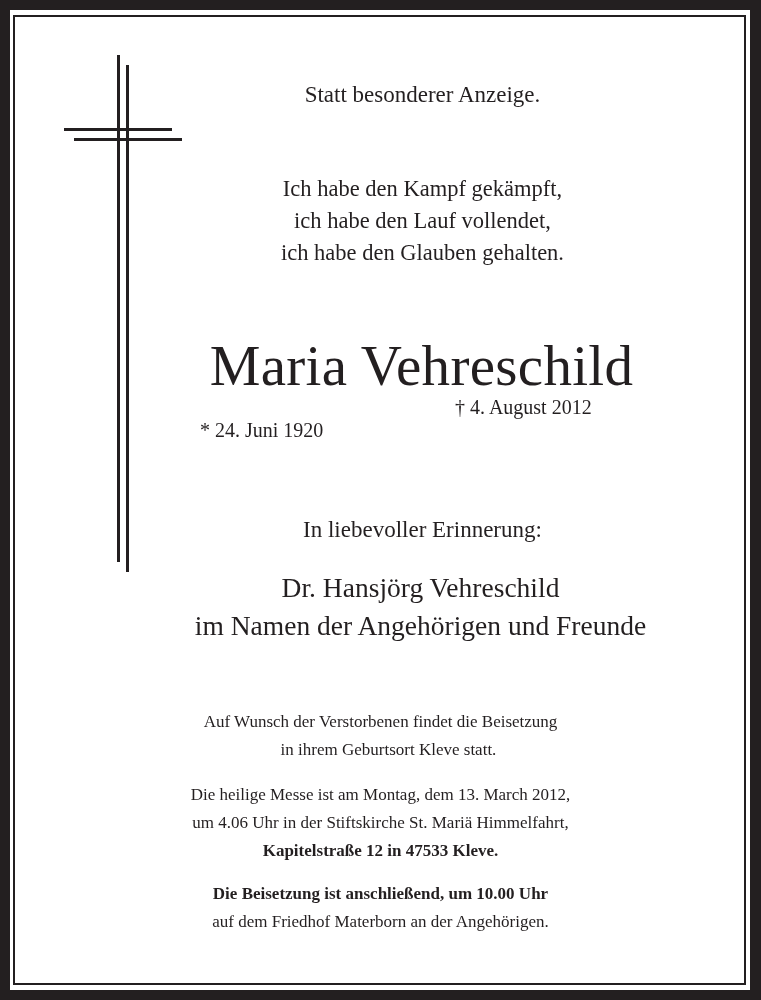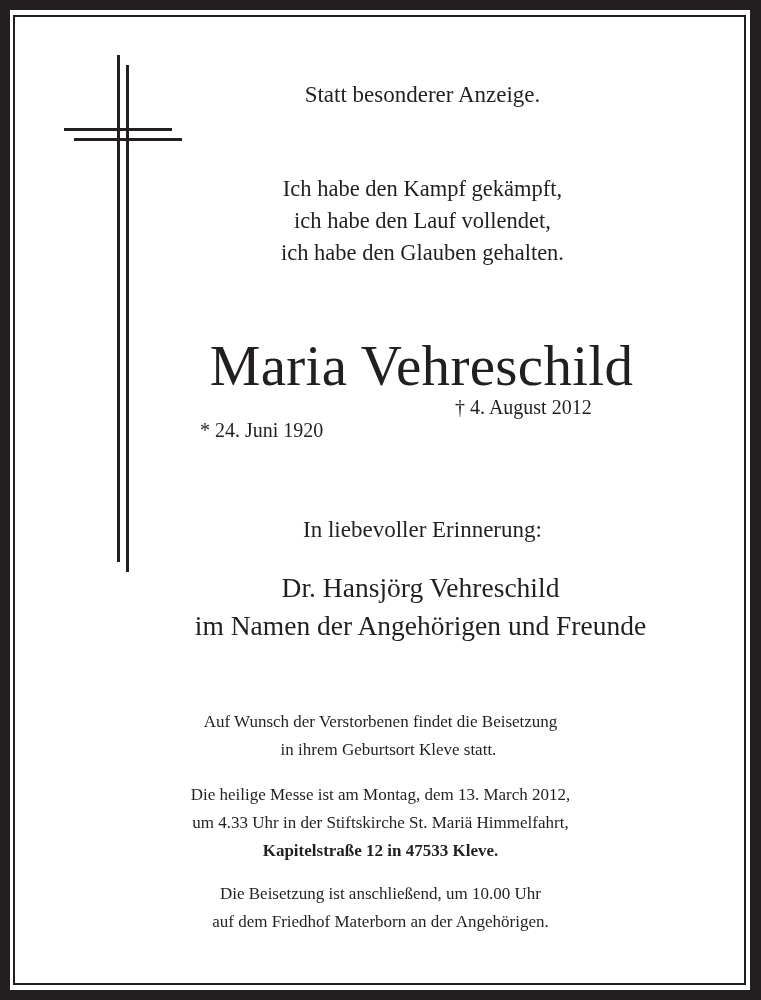--- a/index.html
+++ b/index.html
@@ -77,17 +77,17 @@
 
 <div class="line remember" style="top:517px; left:42px;">In liebevoller Erinnerung:</div>
 
 <div class="line mourner" style="top:572px; left:40px;">Dr. Hansjörg Vehreschild</div>
 <div class="line mourner" style="top:610px; left:40px;">im Namen der Angehörigen und Freunde</div>
 
 <div class="line body-text" style="top:712px; left:0px;">Auf Wunsch der Verstorbenen findet die Beisetzung</div>
 <div class="line body-text" style="top:740px; left:8px;">in ihrem Geburtsort Kleve statt.</div>
 
 <div class="line body-text" style="top:785px; left:0px;">Die heilige Messe ist am Montag, dem 13. March 2012,</div>
-<div class="line body-text" style="top:813px; left:0px;">um 4.33 Uhr in der Stiftskirche St. Mariä Himmelfahrt,</div>
+<div class="line body-text" style="top:813px; left:0px;">um 4.06 Uhr in der Stiftskirche St. Mariä Himmelfahrt,</div>
 <div class="line body-text" style="top:841px; left:0px;font-weight:bold;">Kapitelstraße 12 in 47533 Kleve.</div>
 
-<div class="line body-text" style="top:884px; left:0px;">Die Beisetzung ist anschließend, um 10.00 Uhr</div>
+<div class="line body-text" style="top:884px; left:0px;font-weight:bold;">Die Beisetzung ist anschließend, um 10.00 Uhr</div>
 <div class="line body-text" style="top:912px; left:0px;">auf dem Friedhof Materborn an der Angehörigen.</div>
 
 </body></html>

